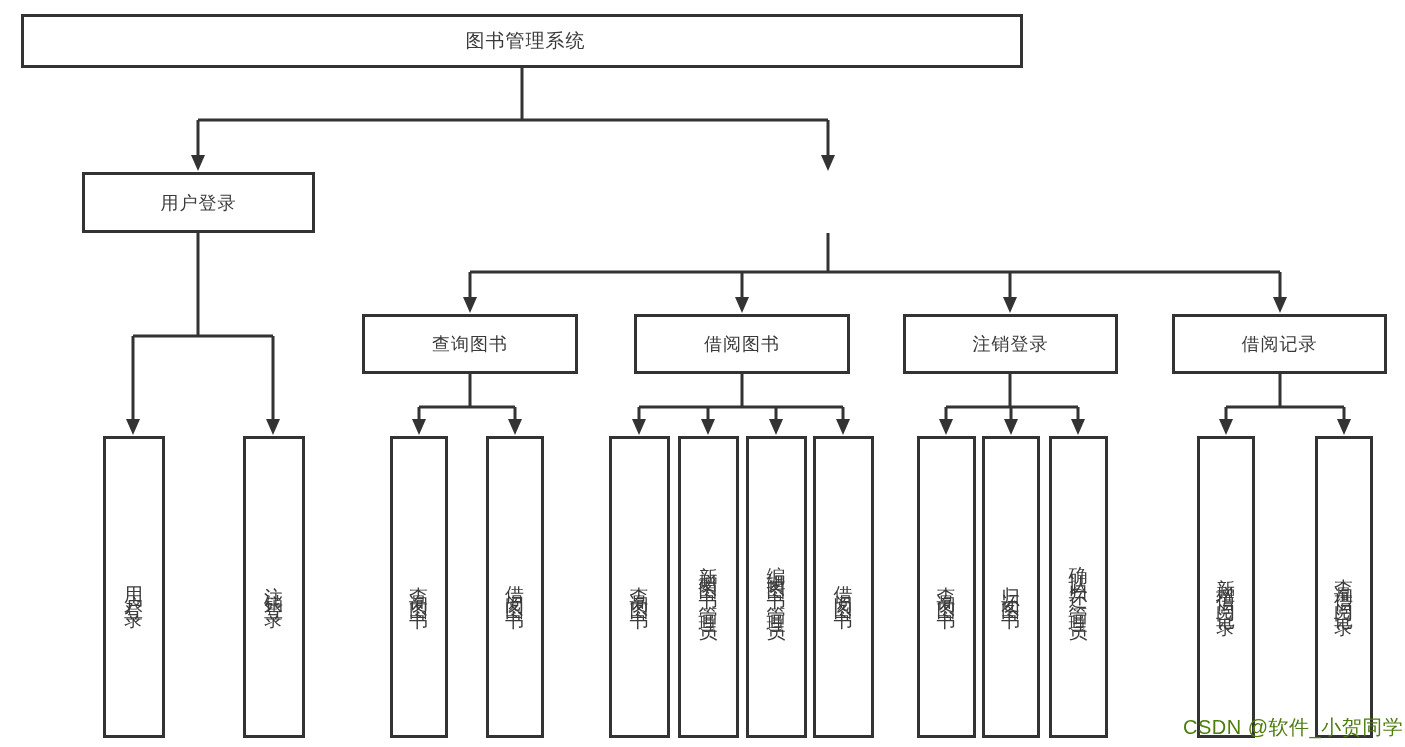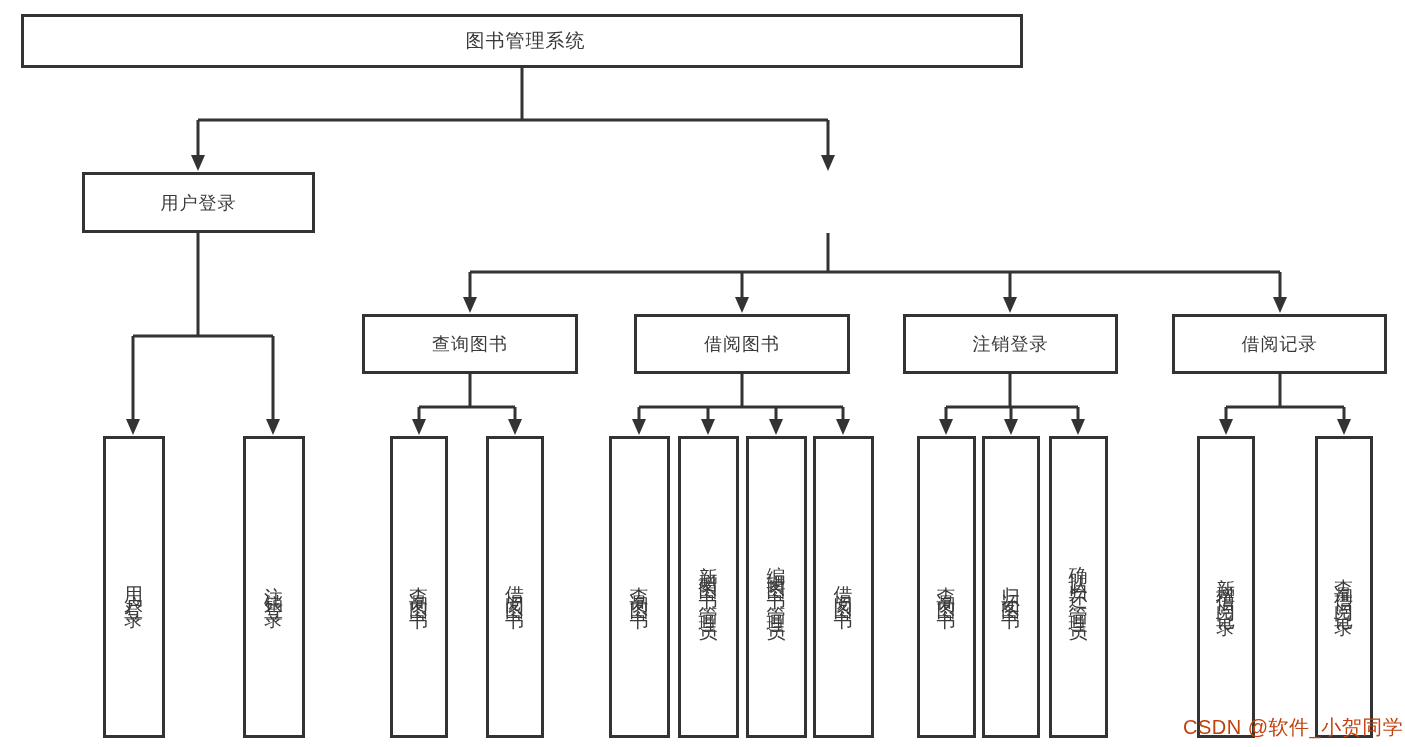--- a/index.html
+++ b/index.html
@@ -131,15 +131,15 @@
   <div class="box v leaf l-g">编辑图书（管理员）</div>
   <div class="box v leaf l-h">借阅图书</div>
 
   <div class="box v leaf l-i">查询图书</div>
   <div class="box v leaf l-j">归还图书</div>
   <div class="box v leaf l-k">确认归还（管理员）</div>
 
   <div class="box v leaf l-l">新增借阅记录</div>
   <div class="box v leaf l-m">查询借阅记录</div>
 
-  <div class="watermark" style="color: #c2410c; text-align: right;">CSDN @软件_小贺同学</div>
+  <div class="watermark" style="color: #4d7c0f; text-align: right;">CSDN @软件_小贺同学</div>
 
 </div>
 
 </body></html>

